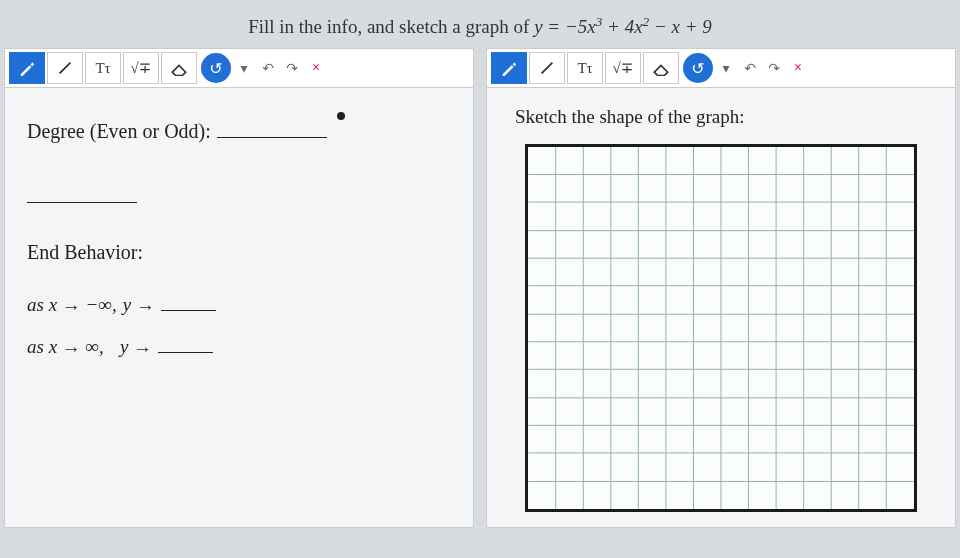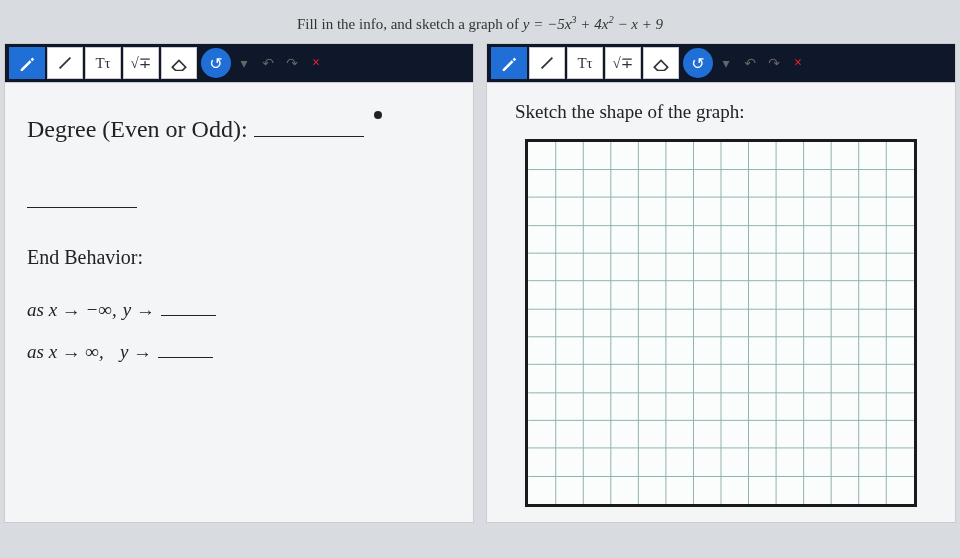--- a/index.html
+++ b/index.html
@@ -7,40 +7,40 @@
       width: 960px;
       height: 558px;
       background: #d8dce0;
       font-family: Georgia, 'Times New Roman', serif;
       color: #222;
       overflow: hidden;
     }
     .instruction {
       text-align: center;
       padding: 14px 0 10px;
-      font-size: 15px;
+      font-size: 19px;
       color: #333;
     }
     .instruction .math { font-style: italic; font-family: 'Times New Roman', serif; }
     .sup { font-size: 0.7em; vertical-align: super; }
     .panels {
       display: flex;
       gap: 12px;
       padding: 0 4px;
     }
     .panel {
       flex: 1;
       display: flex;
       flex-direction: column;
     }
     .toolbar {
       display: flex;
       align-items: center;
       gap: 2px;
-      background: #0f172a;
+      background: #ffffff;
       border: 1px solid #ccc;
       height: 40px;
       padding: 3px 4px;
     }
     .tbtn {
       width: 36px;
       height: 32px;
       border: 1px solid #c9c9c9;
       background: #fff;
       display: flex;
@@ -82,21 +82,21 @@
     .tiny.close { color: #d23; font-weight: bold; }
     .body-area {
       border: 1px solid #ccc;
       border-top: none;
       background: #f4f5f6;
       flex: 1;
       padding: 28px 22px 20px;
       min-height: 440px;
     }
     .form-line {
-      font-size: 24px;
+      font-size: 20px;
       color: #222;
       margin-bottom: 38px;
       display: flex;
       align-items: baseline;
       gap: 6px;
     }
     .blank {
       display: inline-block;
       border-bottom: 1.5px solid #222;
       height: 1.1em;

